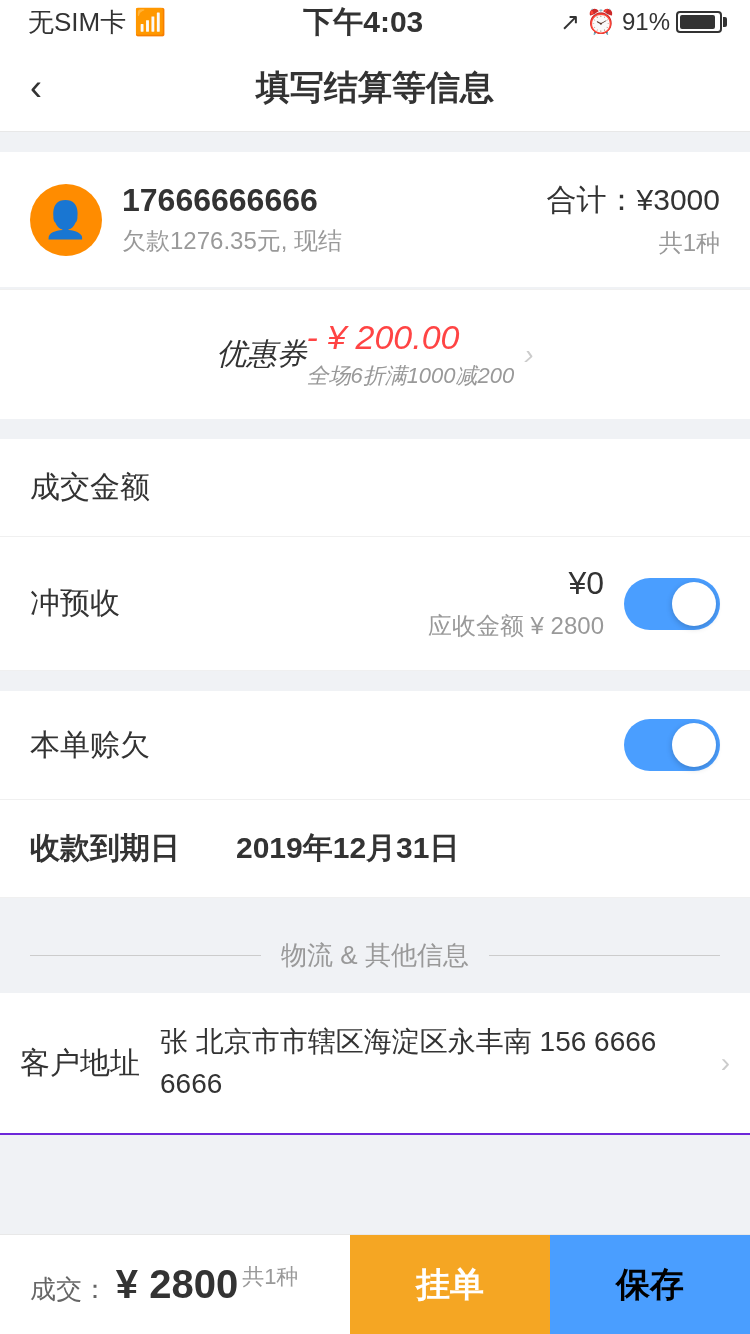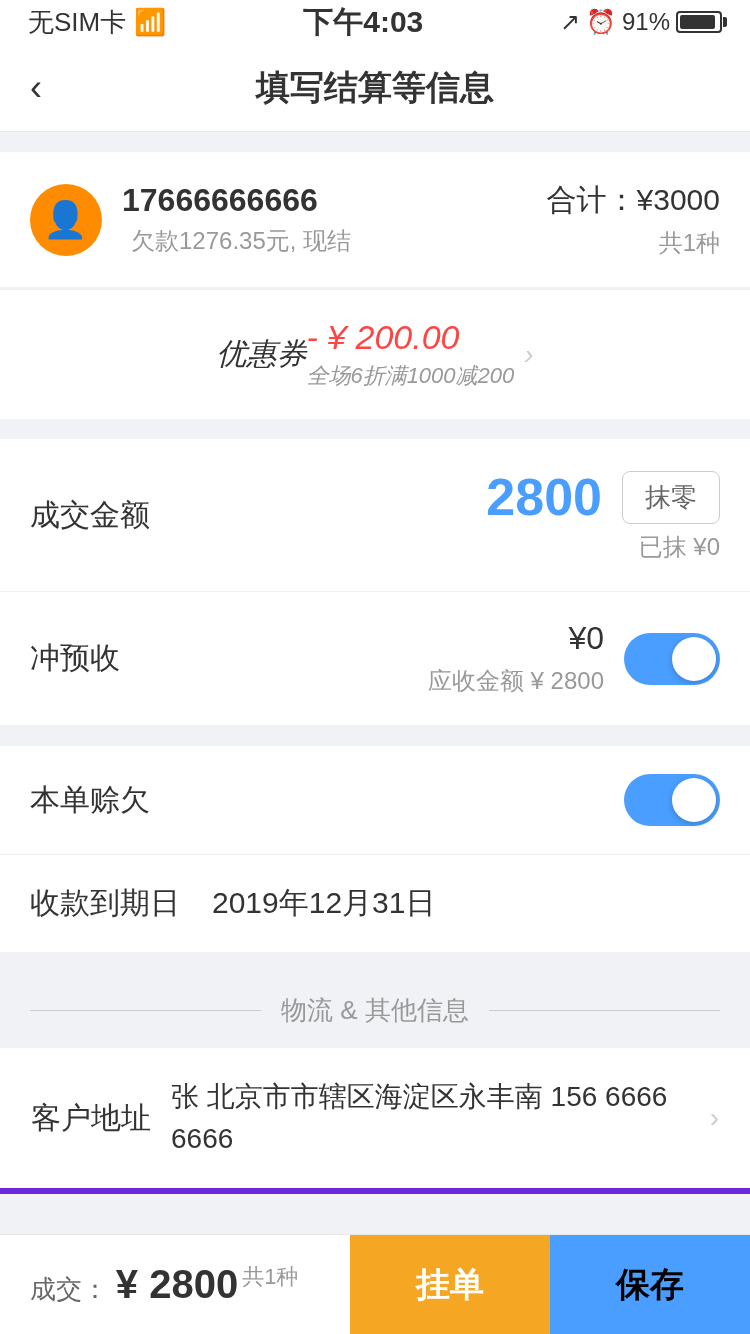--- a/index.html
+++ b/index.html
@@ -68,21 +68,21 @@
       justify-content: space-between;
     }
     .user-info { display: flex; align-items: center; gap: 20px; }
     .avatar {
       width: 72px; height: 72px; border-radius: 50%; background: #ff8c00;
       display: flex; align-items: center; justify-content: center;
       color: #fff; font-size: 36px;
     }
     .user-details { display: flex; flex-direction: column; gap: 6px; }
     .user-phone { font-size: 32px; font-weight: 600; color: #333; }
-    .user-debt { font-size: 24px; color: #999; margin-left: 9px; }
+    .user-debt { font-size: 24px; color: #999; }
     .order-summary { text-align: right; }
     .order-total { font-size: 30px; color: #333; }
     .order-count { font-size: 24px; color: #999; margin-top: 6px; }
 
     
     .coupon-row {
       background: #fff;
       margin-top: 2px;
       padding: 28px 18px;
       display: flex;
@@ -137,45 +137,46 @@
       box-shadow: 0 2px 6px rgba(0,0,0,0.2);
       transition: right 0.3s;
     }
 
     
     .date-row {
       background: #fff;
       padding: 28px 30px;
       display: flex;
       align-items: center;
-      gap: 8px;
+      gap: 32px;
+      font-weight: bold;
     }
     .date-label { font-size: 30px; color: #333; }
     .date-value { font-size: 30px; color: #333; margin-left: 24px; }
 
     
     .logistics-divider {
       background: #f0f2f5;
       padding: 20px 30px;
       display: flex;
       align-items: center;
       justify-content: center;
       gap: 20px;
     }
     .divider-line { flex: 1; height: 1px; background: #ccc; }
     .divider-text { font-size: 26px; color: #999; }
 
     
     .address-row {
       background: #fff;
-      padding: 28px 31px;
+      padding: 28px 20px;
       display: flex;
       align-items: center;
       justify-content: space-between;
-      border-bottom: 6px solid #6d28d9;
+      border-bottom: 2px solid #6d28d9;
     }
     .address-label { font-size: 30px; color: #333; min-width: 120px; }
     .address-value { font-size: 28px; color: #333; flex: 1; margin: 0 20px; line-height: 1.5; }
 
     
     .bottom-bar {
       position: fixed;
       bottom: 0;
       left: 0;
       width: 750px;
@@ -274,27 +275,20 @@
       <span class="chevron">›</span>
     </div>
   </div>
 
   <div class="section-divider"></div>
 
   <div class="form-section">
 
     <div class="form-row">
       <span class="form-label">成交金额</span>
-      <div style="display:flex; flex-direction:column; align-items:flex-end;">
-        <div class="form-value-area">
-          <span class="amount-value">2800</span>
-          <button class="round-btn">抹零</button>
-        </div>
-        <span class="already-rounded">已抹  ¥0</span>
-      </div>
     </div>
 
     <div class="form-row">
       <span class="form-label">冲预收</span>
       <div style="display:flex; align-items:center; gap:20px;">
         <div class="prepay-right">
           <span class="prepay-amount">¥0</span>
           <span class="receivable">应收金额 ¥ 2800</span>
         </div>
         <div class="toggle">

